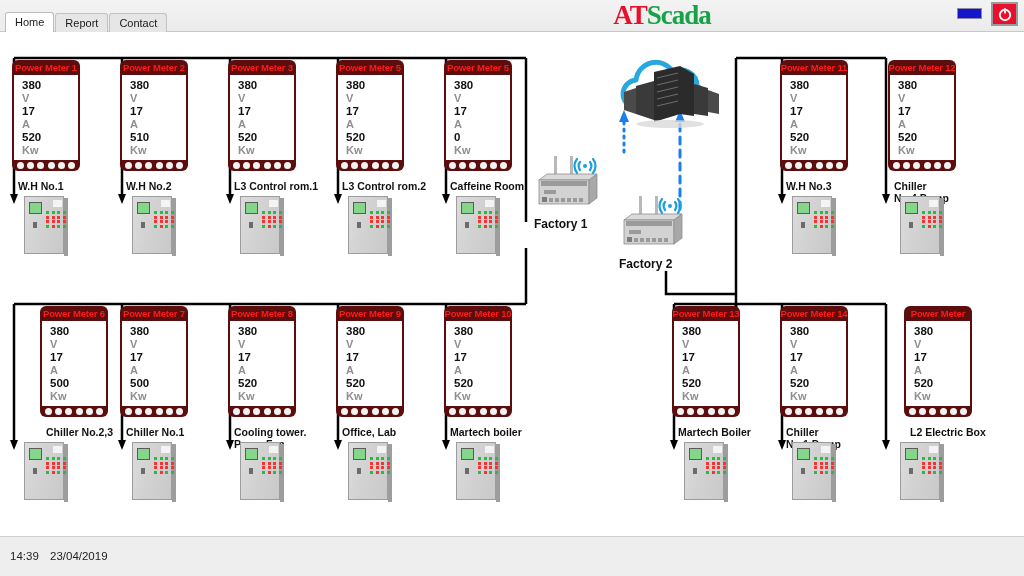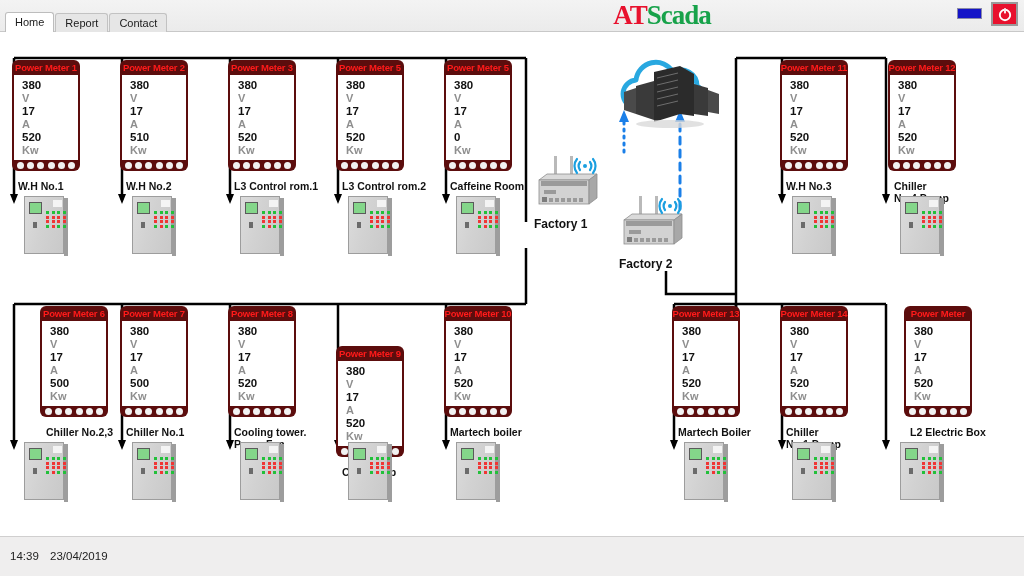--- a/index.html
+++ b/index.html
@@ -821,21 +821,21 @@
               <div class="led r"></div>
               <div class="led r"></div>
               <div class="led r"></div>
               <div class="led g"></div>
               <div class="led r"></div>
               <div class="led g"></div>
               <div class="led g"></div>
             </div>
           </div>
         </div>
-        <div class="node" style="left: 336px; top: 274px; margin-top: 40px;">
+        <div class="node" style="left: 336px; top: 274px;">
           <div class="meter">
             <div class="meter-head">Power Meter 9</div>
             <div class="meter-body">
               <div class="meter-row">
                 <span class="meter-val">380</span>
                 <span class="meter-unit">V</span>
               </div>
               <div class="meter-row">
                 <span class="meter-val">17</span>
                 <span class="meter-unit">A</span>

